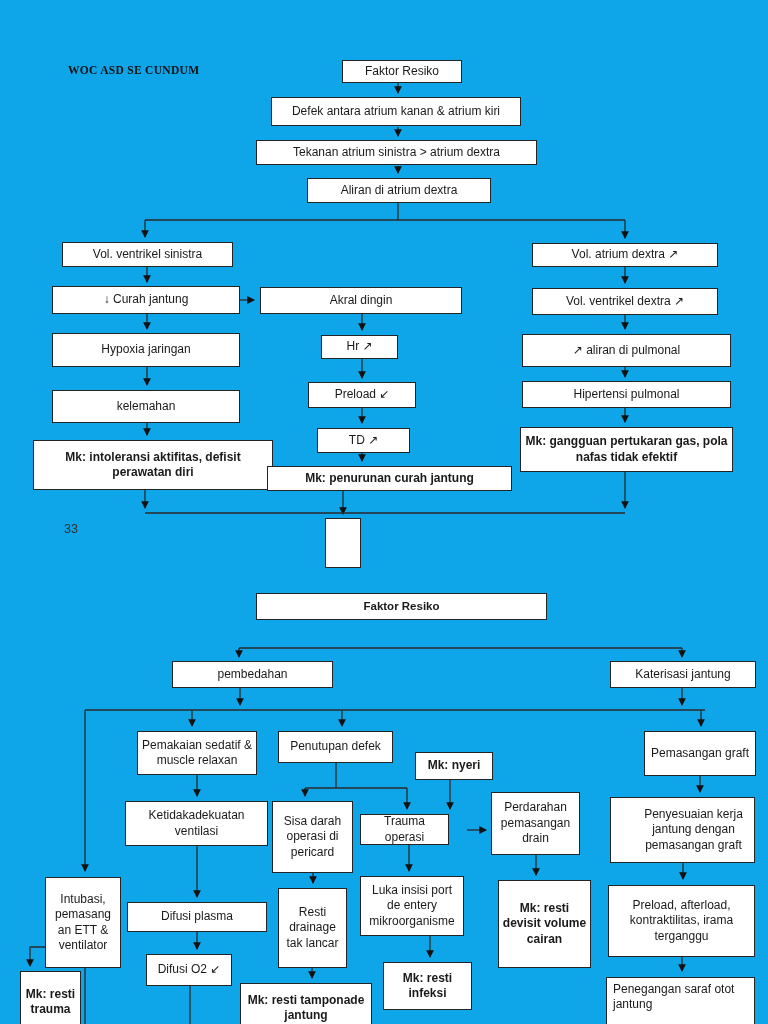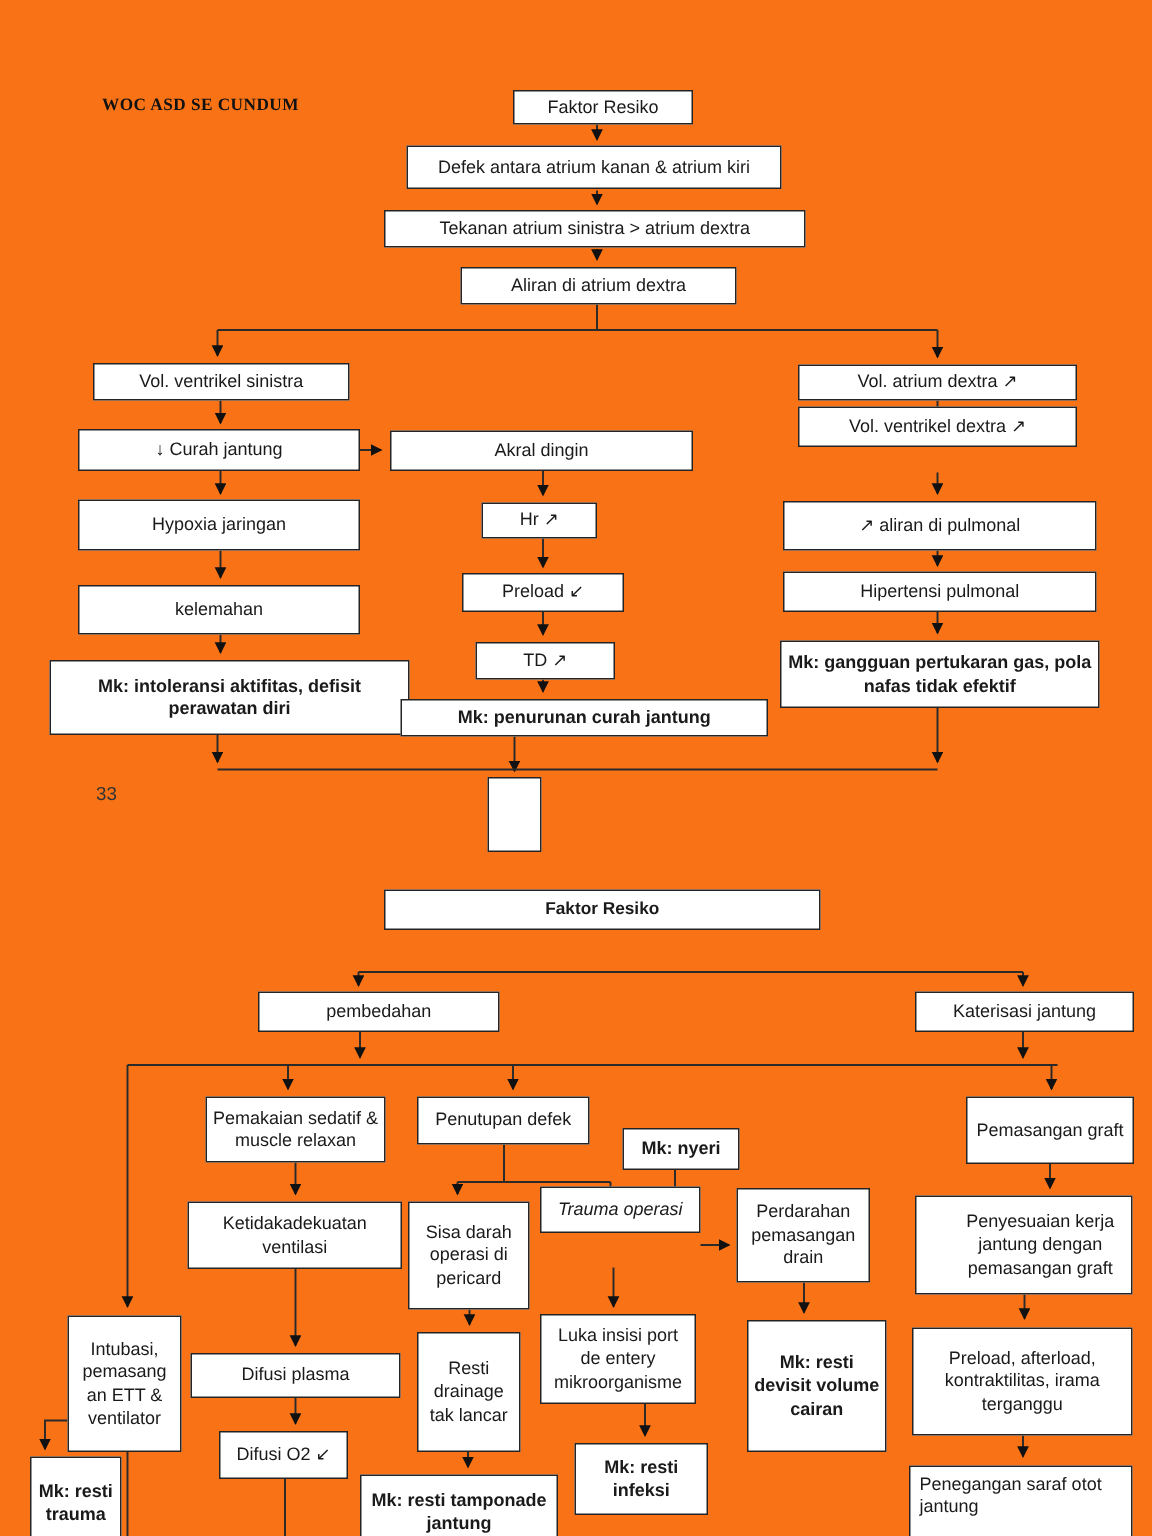--- a/index.html
+++ b/index.html
@@ -1,17 +1,17 @@
 <!DOCTYPE html>
 <html><head>
 <meta charset="utf-8">
 <style>
   html,body{margin:0;padding:0;background:#e8e8e8;}
   .page{
-    position:relative;width:768px;height:1024px;background:#f97316;
+    position:relative;width:768px;height:1024px;background:#0ea5e9;
     overflow:hidden;font-family:"Liberation Sans",sans-serif;color:#1a1a1a;
   }
   .doc-title{
     position:absolute;left:68px;top:64px;
     font-family:"Liberation Serif",serif;font-weight:bold;font-size:11.5px;
     letter-spacing:.3px;color:#111;
   }
   .page-number{
     position:absolute;left:64px;top:522px;font-size:12.5px;color:#333;
   }
@@ -115,39 +115,39 @@
   <div class="node" style="left:52px;top:390px;width:188px;height:33px;">kelemahan</div>
   <div class="node bold" style="left:33px;top:440px;width:240px;height:50px;">Mk: intoleransi aktifitas, defisit perawatan diri</div>
 
   <div class="node" style="left:260px;top:287px;width:202px;height:27px;">Akral dingin</div>
   <div class="node" style="left:321px;top:335px;width:77px;height:24px;">Hr ↗</div>
   <div class="node" style="left:308px;top:382px;width:108px;height:26px;">Preload ↙</div>
   <div class="node" style="left:317px;top:428px;width:93px;height:25px;">TD ↗</div>
   <div class="node bold" style="left:267px;top:466px;width:245px;height:25px;">Mk: penurunan curah jantung</div>
 
   <div class="node" style="left:532px;top:243px;width:186px;height:24px;">Vol. atrium dextra ↗</div>
-  <div class="node" style="left:532px;top:271px;width:186px;height:27px;text-align:center;">Vol. ventrikel dextra ↗</div>
+  <div class="node" style="left:532px;top:288px;width:186px;height:27px;text-align:center;">Vol. ventrikel dextra ↗</div>
   <div class="node" style="left:522px;top:334px;width:209px;height:33px;">↗ aliran di pulmonal</div>
   <div class="node" style="left:522px;top:381px;width:209px;height:27px;">Hipertensi pulmonal</div>
   <div class="node bold" style="left:520px;top:427px;width:213px;height:45px;">Mk: gangguan pertukaran gas, pola nafas tidak efektif</div>
 
   <div class="node" style="left:325px;top:518px;width:36px;height:50px;"></div>
 
   <div class="node bold small" style="left:256px;top:593px;width:291px;height:27px;">Faktor Resiko</div>
   <div class="node" style="left:172px;top:661px;width:161px;height:27px;">pembedahan</div>
   <div class="node" style="left:610px;top:661px;width:146px;height:27px;">Katerisasi jantung</div>
 
   <div class="node" style="left:137px;top:731px;width:120px;height:44px;">Pemakaian sedatif &amp; muscle relaxan</div>
   <div class="node" style="left:278px;top:731px;width:115px;height:32px;">Penutupan defek</div>
   <div class="node bold" style="left:415px;top:752px;width:78px;height:28px;">Mk: nyeri</div>
   <div class="node" style="left:644px;top:731px;width:112px;height:45px;">Pemasangan graft</div>
 
   <div class="node" style="left:125px;top:801px;width:143px;height:45px;">Ketidakadekuatan ventilasi</div>
   <div class="node" style="left:272px;top:801px;width:81px;height:72px;">Sisa darah operasi di pericard</div>
-  <div class="node" style="left:360px;top:791px;width:107px;height:31px;font-style:italic;">Trauma operasi</div>
+  <div class="node" style="left:360px;top:814px;width:89px;height:31px;">Trauma operasi</div>
   <div class="node" style="left:491px;top:792px;width:89px;height:63px;">Perdarahan pemasangan drain</div>
   <div class="node" style="left:610px;top:797px;width:145px;height:66px;padding-left:25px;">Penyesuaian kerja jantung dengan pemasangan graft</div>
 
   <div class="node" style="left:45px;top:877px;width:76px;height:91px;">Intubasi, pemasang an ETT &amp; ventilator</div>
   <div class="node" style="left:127px;top:902px;width:140px;height:30px;">Difusi plasma</div>
   <div class="node" style="left:278px;top:888px;width:69px;height:80px;">Resti drainage tak lancar</div>
   <div class="node" style="left:360px;top:876px;width:104px;height:60px;">Luka insisi port de entery mikroorganisme</div>
   <div class="node bold" style="left:498px;top:880px;width:93px;height:88px;">Mk: resti devisit volume cairan</div>
   <div class="node" style="left:608px;top:885px;width:147px;height:72px;">Preload, afterload, kontraktilitas, irama terganggu</div>
 

